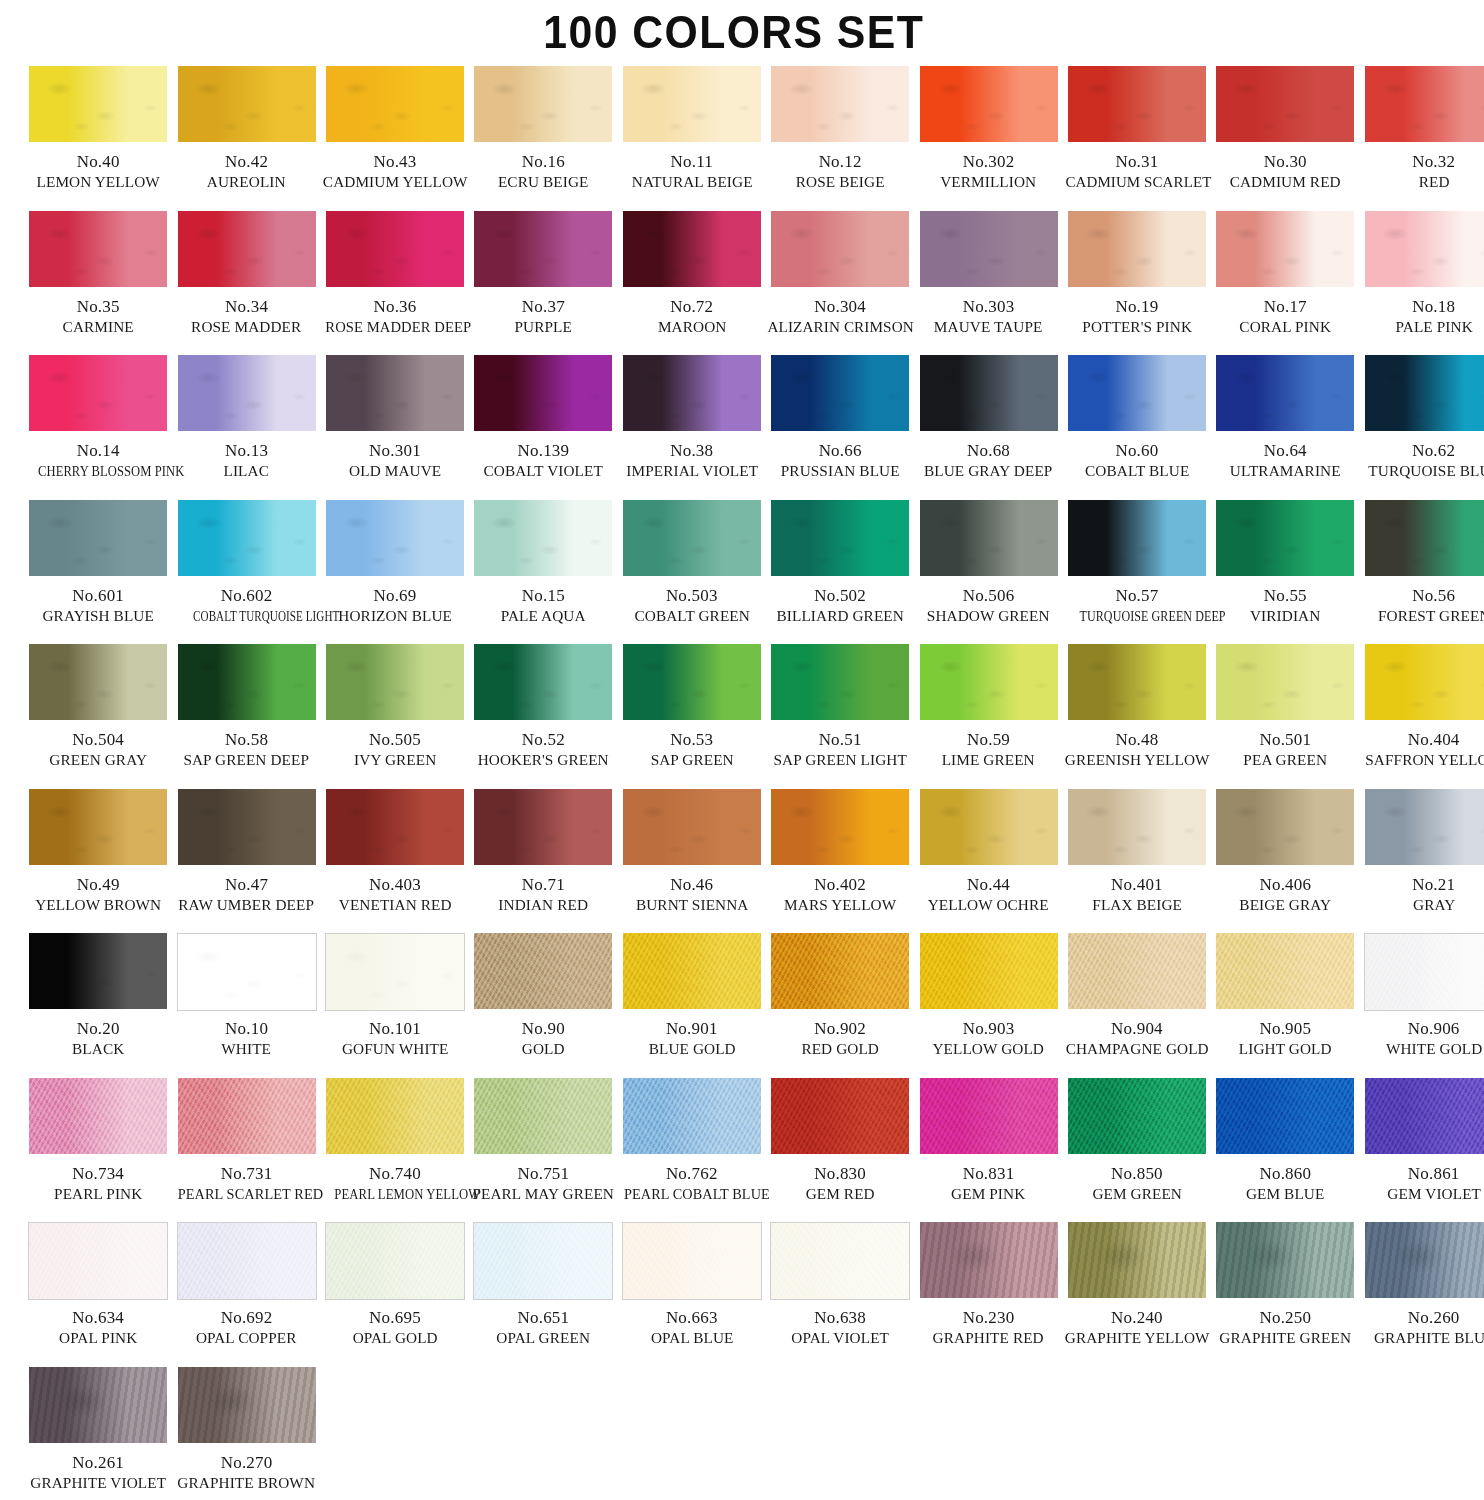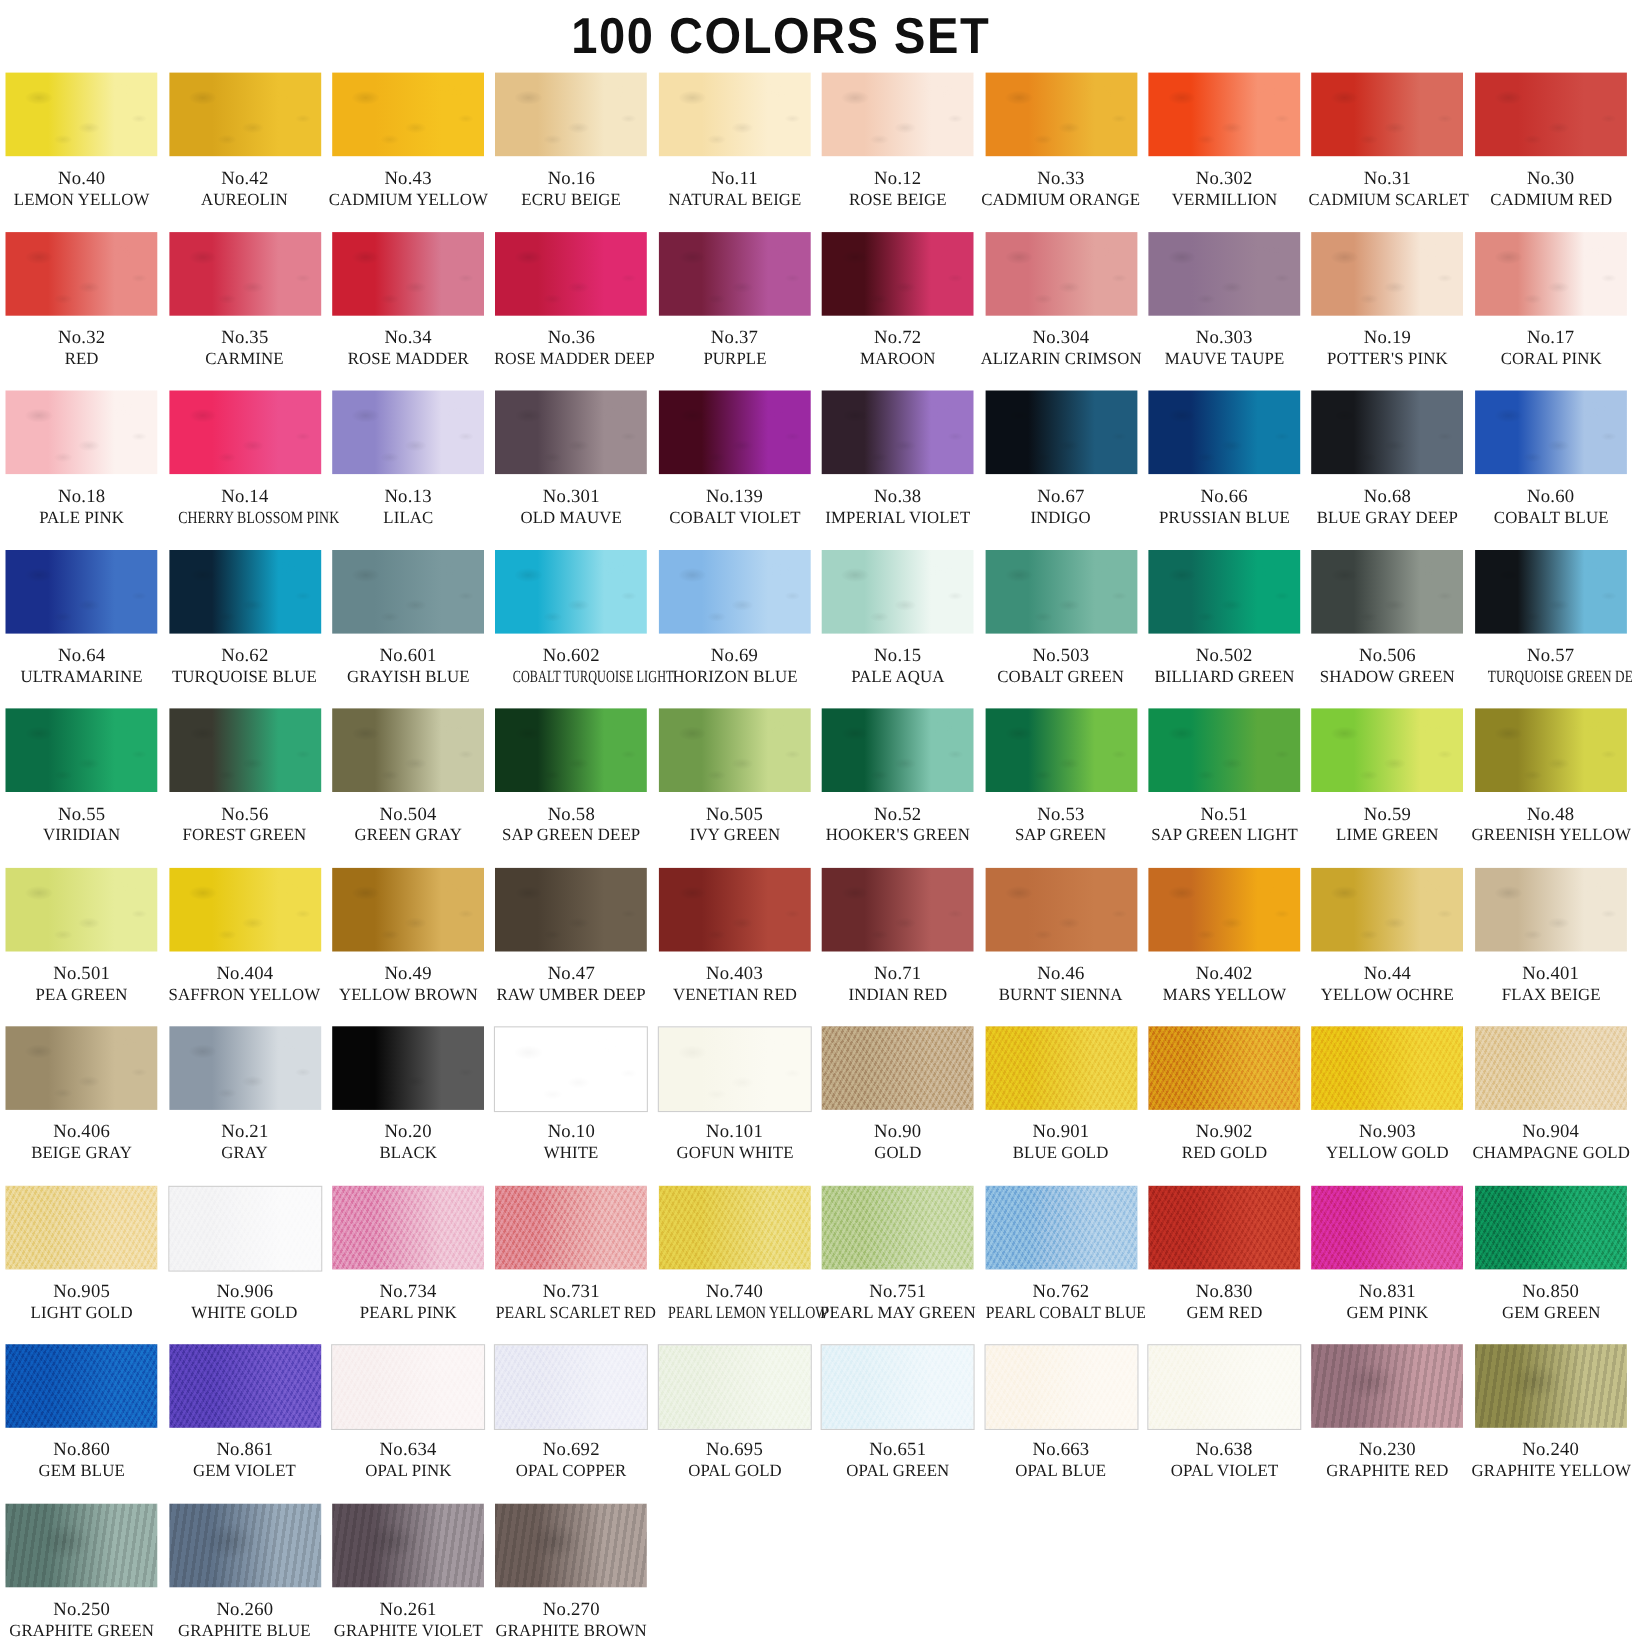--- a/index.html
+++ b/index.html
@@ -3,21 +3,21 @@
 <meta charset="utf-8">
 <title>100 Colors Set</title>
 <style>
   html,body{margin:0;padding:0;}
   body{
     width:1484px;height:1500px;background:#ffffff;
     font-family:"Liberation Serif", serif;
     -webkit-font-smoothing:antialiased;
     overflow:hidden;
   }
-  #sheet{position:relative;width:1420px;height:1500px;}
+  #sheet{position:relative;width:1420px;height:1500px;padding-left:24px;}
 
   .title-bar{
     height:62px;display:flex;align-items:center;justify-content:center;
     padding-top:2px;box-sizing:border-box;
   }
   .title-bar .title{
     font-family:"Liberation Sans", sans-serif;
     font-weight:bold;
     font-size:46px;
     letter-spacing:1.5px;
@@ -177,31 +177,20 @@
             <div class="tex"></div>
           </div>
         </div>
         <div class="label">
           <span class="no">No.12</span>
           <span class="nm" style="transform: scaleX(0.986);">ROSE BEIGE</span>
         </div>
       </div>
       <div class="cell">
         <div class="swatch-wrap">
-          <div class="swatch wash" style="background: linear-gradient(90deg, rgb(232, 136, 28) 0%, rgb(232, 136, 28) 28%, rgb(236, 182, 54) 72%, rgb(236, 182, 54) 100%);">
-            <div class="tex"></div>
-          </div>
-        </div>
-        <div class="label">
-          <span class="no">No.33</span>
-          <span class="nm" style="transform: scaleX(0.986);">CADMIUM ORANGE</span>
-        </div>
-      </div>
-      <div class="cell">
-        <div class="swatch-wrap">
           <div class="swatch wash" style="background: linear-gradient(90deg, rgb(240, 69, 21) 0%, rgb(240, 69, 21) 28%, rgb(247, 146, 114) 72%, rgb(247, 146, 114) 100%);">
             <div class="tex"></div>
           </div>
         </div>
         <div class="label">
           <span class="no">No.302</span>
           <span class="nm" style="transform: scaleX(0.986);">VERMILLION</span>
         </div>
       </div>
       <div class="cell">
@@ -393,31 +382,20 @@
       </div>
       <div class="cell">
         <div class="swatch-wrap">
           <div class="swatch wash" style="background: linear-gradient(90deg, rgb(49, 32, 44) 0%, rgb(49, 32, 44) 28%, rgb(155, 116, 198) 72%, rgb(155, 116, 198) 100%);">
             <div class="tex"></div>
           </div>
         </div>
         <div class="label">
           <span class="no">No.38</span>
           <span class="nm" style="transform: scaleX(0.986);">IMPERIAL VIOLET</span>
-        </div>
-      </div>
-      <div class="cell">
-        <div class="swatch-wrap">
-          <div class="swatch wash" style="background: linear-gradient(90deg, rgb(10, 15, 22) 0%, rgb(10, 15, 22) 28%, rgb(31, 91, 124) 72%, rgb(31, 91, 124) 100%);">
-            <div class="tex"></div>
-          </div>
-        </div>
-        <div class="label">
-          <span class="no">No.67</span>
-          <span class="nm" style="transform: scaleX(0.986);">INDIGO</span>
         </div>
       </div>
       <div class="cell">
         <div class="swatch-wrap">
           <div class="swatch wash" style="background: linear-gradient(90deg, rgb(10, 46, 107) 0%, rgb(10, 46, 107) 28%, rgb(15, 123, 168) 72%, rgb(15, 123, 168) 100%);">
             <div class="tex"></div>
           </div>
         </div>
         <div class="label">
           <span class="no">No.66</span>

